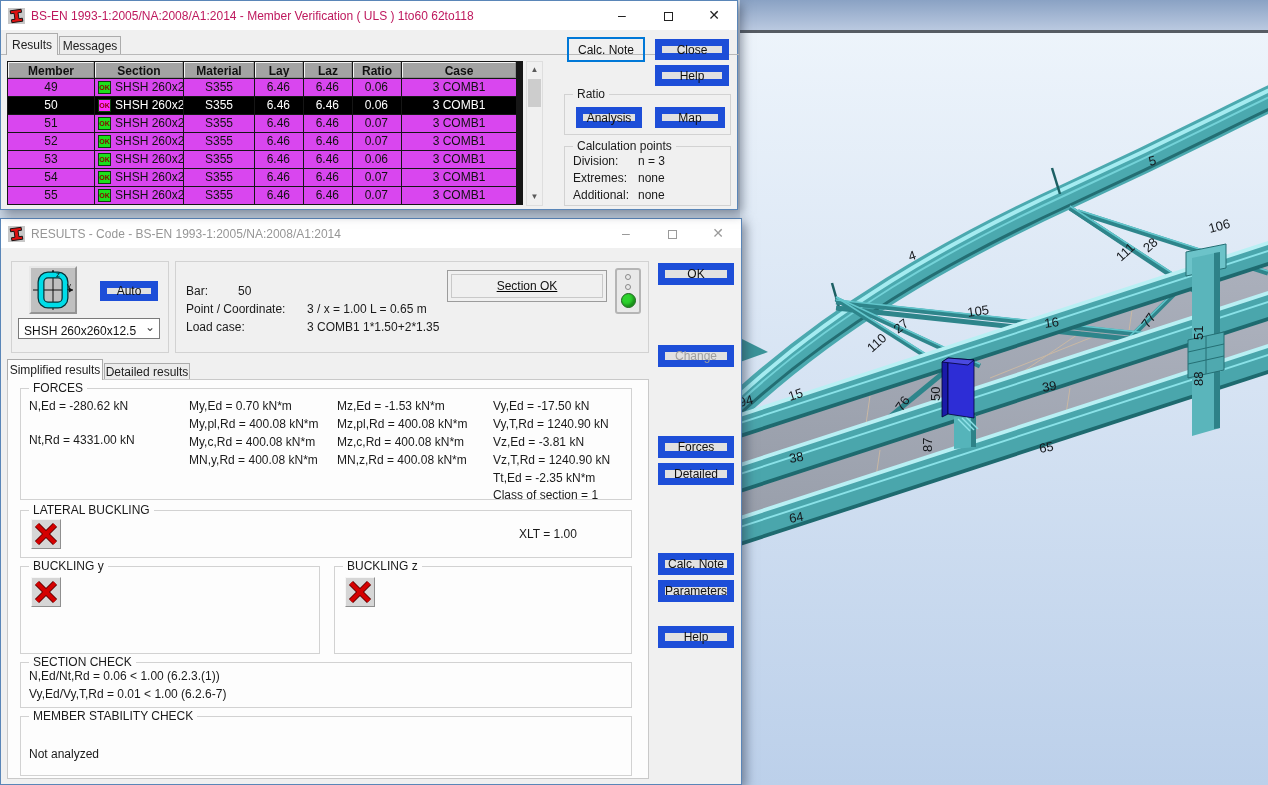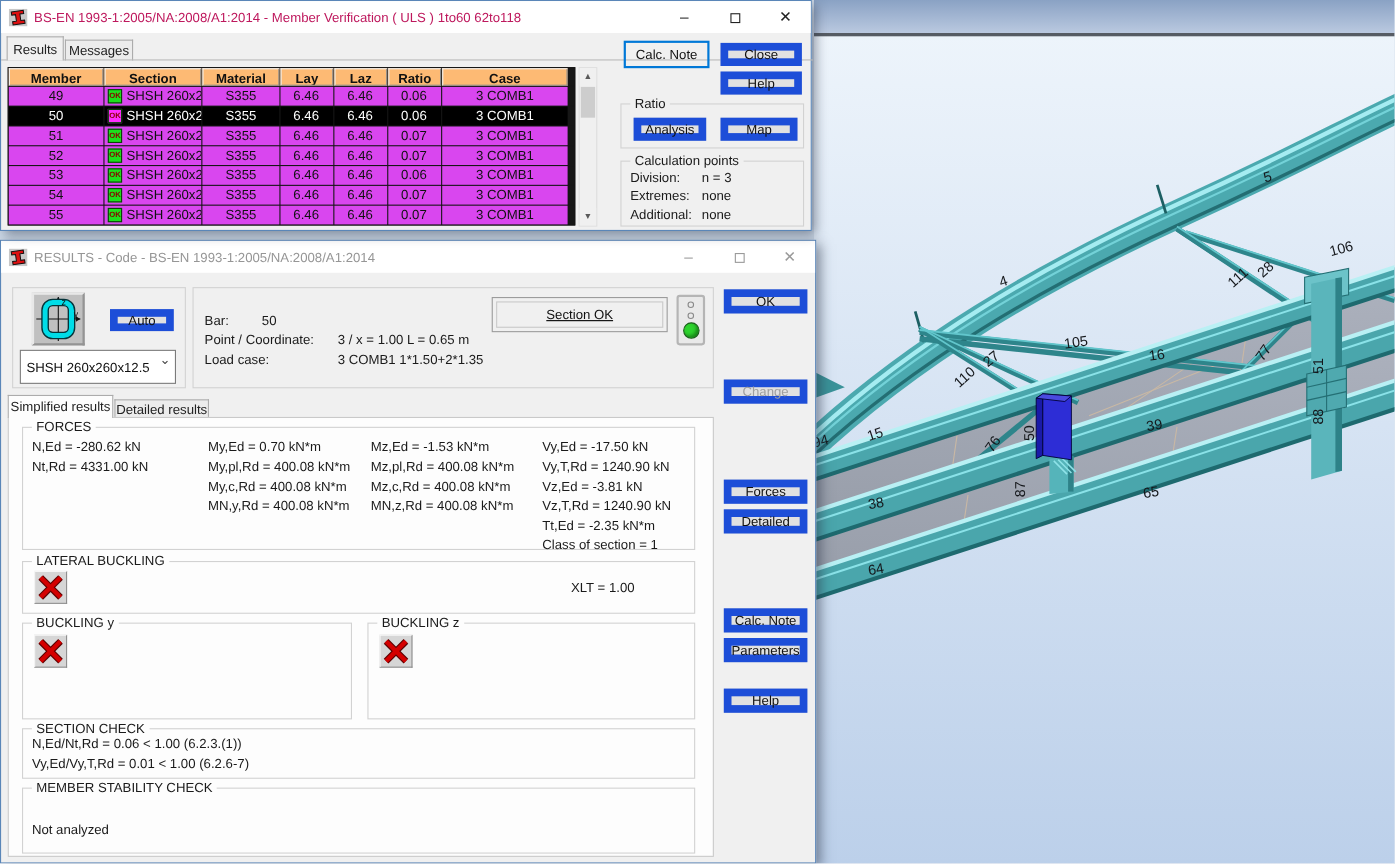--- a/index.html
+++ b/index.html
@@ -34,21 +34,21 @@
 
   .gbox{position:absolute;border:1px solid #d2d2d2;}
   .gb-label{position:absolute;top:-8px;left:8px;background:#f0f0f0;padding:0 4px;font-size:12px;color:#1a1a1a;white-space:nowrap;}
   .on-white .gb-label{background:#fdfdfd;}
   .lbl{position:absolute;font-size:12px;color:#1a1a1a;white-space:nowrap;}
 
   
   .tbl{position:absolute;display:flex;flex-direction:column;gap:1px;background:#161616;border:1px solid #161616;}
   .trow{display:grid;grid-template-columns:86px 88px 70px 48px 48px 48px 114px;gap:1px;background:#161616;}
   .td,.th{background:#d946ef;height:17px;line-height:17px;font-size:12px;text-align:center;overflow:hidden;white-space:nowrap;color:#111;}
-  .th{background:#fdba74;font-weight:bold;height:16px;line-height:16px;
+  .th{background:#a3a3a3;font-weight:bold;height:16px;line-height:16px;
       border-top:1px solid #f3f3f3;border-left:1px solid #f3f3f3;border-bottom:1px solid #8c8c8c;border-right:1px solid #8c8c8c;}
   .td.num{text-align:right;padding-right:13px;}
   .td.sec{text-align:left;display:flex;align-items:center;gap:4px;padding-left:3px;}
   .trow.sel .td{background:#000;color:#fff;}
   .okbadge{display:inline-block;flex:0 0 auto;width:13px;height:13px;background:#1ce01c;border:1px solid #0a400a;
            font-size:7px;font-weight:bold;color:#8b0000;text-align:center;line-height:11px;}
   .trow.sel .okbadge{background:#ff2dff;}
 
   
   .sbar{position:absolute;width:17px;background:#f0f0f0;border:1px solid #dedede;}
@@ -374,21 +374,21 @@
           <line x1="22" y1="2" x2="22" y2="42" stroke="#111" stroke-width="1"></line>
           <path d="M42,22 l-4,-2.5 v5 z" fill="#111"></path>
           <path d="M22,2 l-2.5,4 h5 z" fill="#111"></path>
           <rect x="10" y="7" width="24" height="30" rx="7" fill="none" stroke="#05343a" stroke-width="7"></rect>
           <rect x="10" y="7" width="24" height="30" rx="7" fill="none" stroke="#00dde8" stroke-width="4.5"></rect>
           <text x="25" y="9" font-size="8" fill="#111" font-family="Liberation Sans, sans-serif">z</text>
           <text x="36" y="20" font-size="8" fill="#111" font-family="Liberation Sans, sans-serif">y</text>
         </svg>
       </div>
       <div class="btn" style="left:88px;top:19px;width:58px;height:20px;">Auto</div>
-      <div class="dropdown" style="left:6px;top:56px;width:142px;height:31px;">
+      <div class="dropdown" style="left:6px;top:56px;width:142px;height:21px;align-items:flex-end;">
         <span>SHSH 260x260x12.5</span>
         <span class="chev">⌄</span>
       </div>
     </div>
 
     <div class="gbox" style="left:174px;top:42px;width:474px;height:92px;">
       <span class="lbl" style="left:10px;top:22px;">Bar:</span>
       <span class="lbl" style="left:62px;top:22px;">50</span>
       <span class="lbl" style="left:10px;top:40px;">Point / Coordinate:</span>
       <span class="lbl" style="left:131px;top:40px;">3 / x = 1.00 L = 0.65 m</span>
@@ -414,21 +414,21 @@
       </div>
     <div class="tab" style="left:103px;top:144px;width:86px;height:17px;">
         <span>Detailed results</span>
       </div>
 
     <div class="tabpage on-white" style="position:absolute;left:6px;top:160px;width:642px;height:400px;background:#fdfdfd;border:1px solid #c9c9c9;">
 
       <div class="gbox" style="left:12px;top:8px;width:612px;height:112px;">
         <span class="gb-label">FORCES</span>
         <span class="lbl" style="left:8px;top:10px;">N,Ed = -280.62 kN</span>
-        <span class="lbl" style="left:8px;top:28px;">Nt,Rd = 4331.00 kN</span>
+        <span class="lbl" style="left:8px;top:44px;">Nt,Rd = 4331.00 kN</span>
         <span class="lbl" style="left:168px;top:10px;">My,Ed = 0.70 kN*m</span>
         <span class="lbl" style="left:168px;top:28px;">My,pl,Rd = 400.08 kN*m</span>
         <span class="lbl" style="left:168px;top:46px;">My,c,Rd = 400.08 kN*m</span>
         <span class="lbl" style="left:168px;top:64px;">MN,y,Rd = 400.08 kN*m</span>
         <span class="lbl" style="left:316px;top:10px;">Mz,Ed = -1.53 kN*m</span>
         <span class="lbl" style="left:316px;top:28px;">Mz,pl,Rd = 400.08 kN*m</span>
         <span class="lbl" style="left:316px;top:46px;">Mz,c,Rd = 400.08 kN*m</span>
         <span class="lbl" style="left:316px;top:64px;">MN,z,Rd = 400.08 kN*m</span>
         <span class="lbl" style="left:472px;top:10px;">Vy,Ed = -17.50 kN</span>
         <span class="lbl" style="left:472px;top:28px;">Vy,T,Rd = 1240.90 kN</span>

